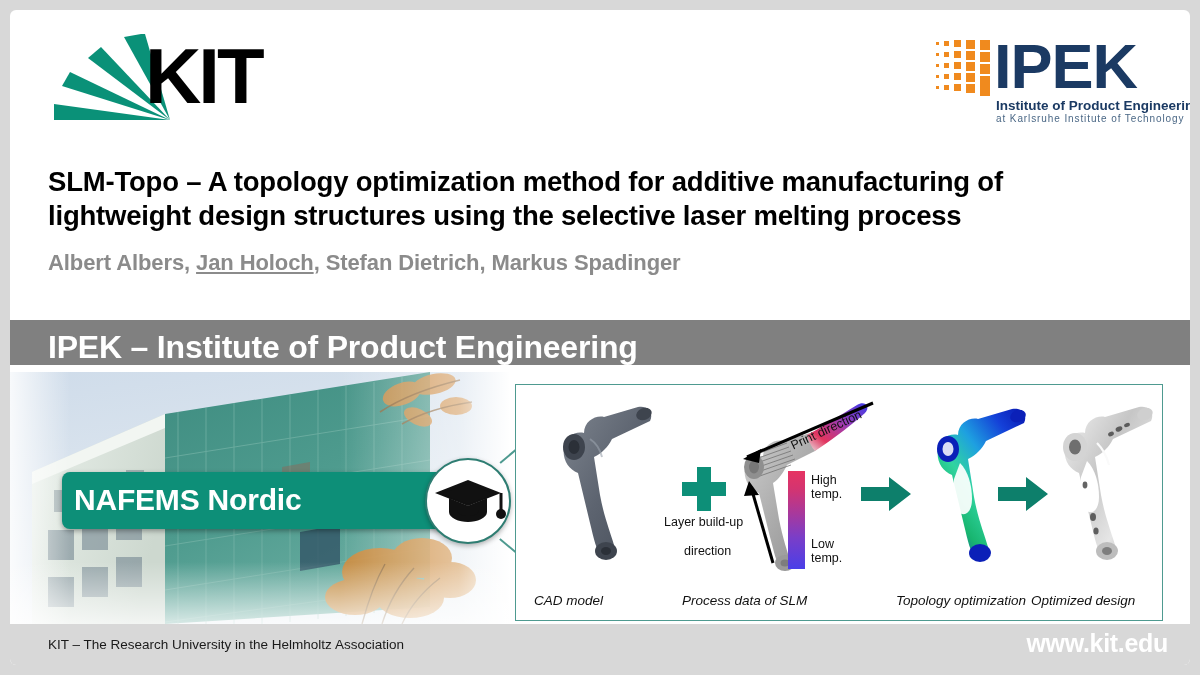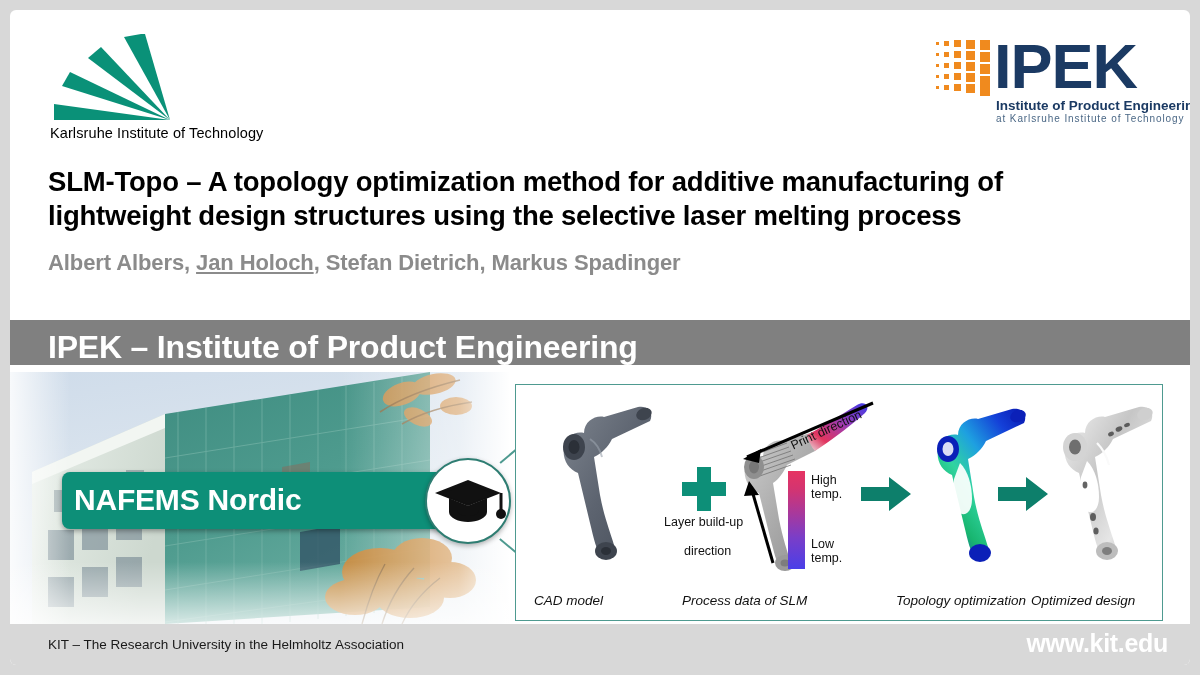--- a/index.html
+++ b/index.html
@@ -95,21 +95,21 @@
 
   <div id="kit-logo">
     <svg class="kit-fan" viewBox="0 0 130 88">
       <g fill="#0a9178">
         <path d="M122,86 L6,86 L6,70 Z"></path>
         <path d="M122,86 L14,52 L22,38 Z"></path>
         <path d="M122,86 L40,24 L53,13 Z"></path>
         <path d="M122,86 L76,3 L93,0 L97,0 Z"></path>
       </g>
     </svg>
-    <div class="kit-sub">Karlsruhe Institute of Technology</div>
+    <div class="kit-word">KIT</div>
   </div>
 
   <div id="ipek-logo">
     <svg class="ipek-grid" viewBox="0 0 58 56">
       <g fill="#f08a1e">
         <rect x="2" y="2" width="3" height="3"></rect>
         <rect x="10" y="1" width="5" height="5"></rect>
         <rect x="20" y="0" width="7" height="7"></rect>
         <rect x="32" y="0" width="9" height="9"></rect>
         <rect x="46" y="0" width="10" height="10"></rect>

